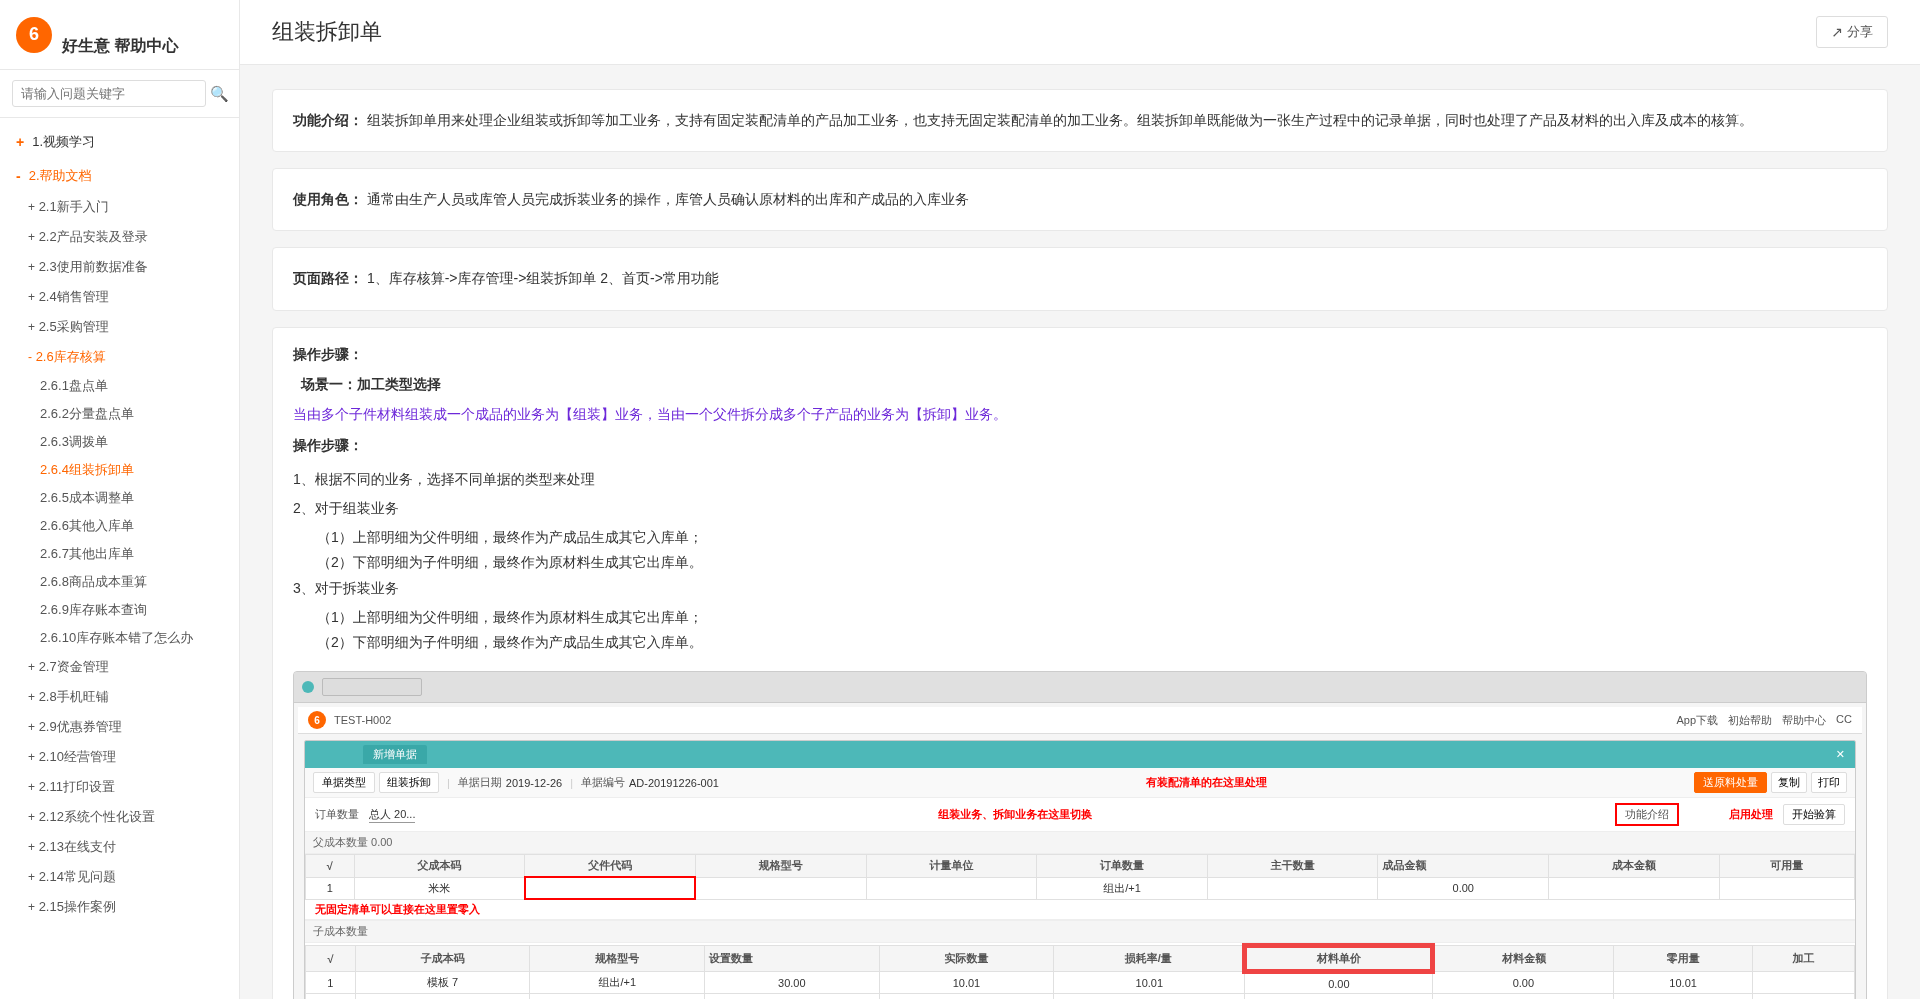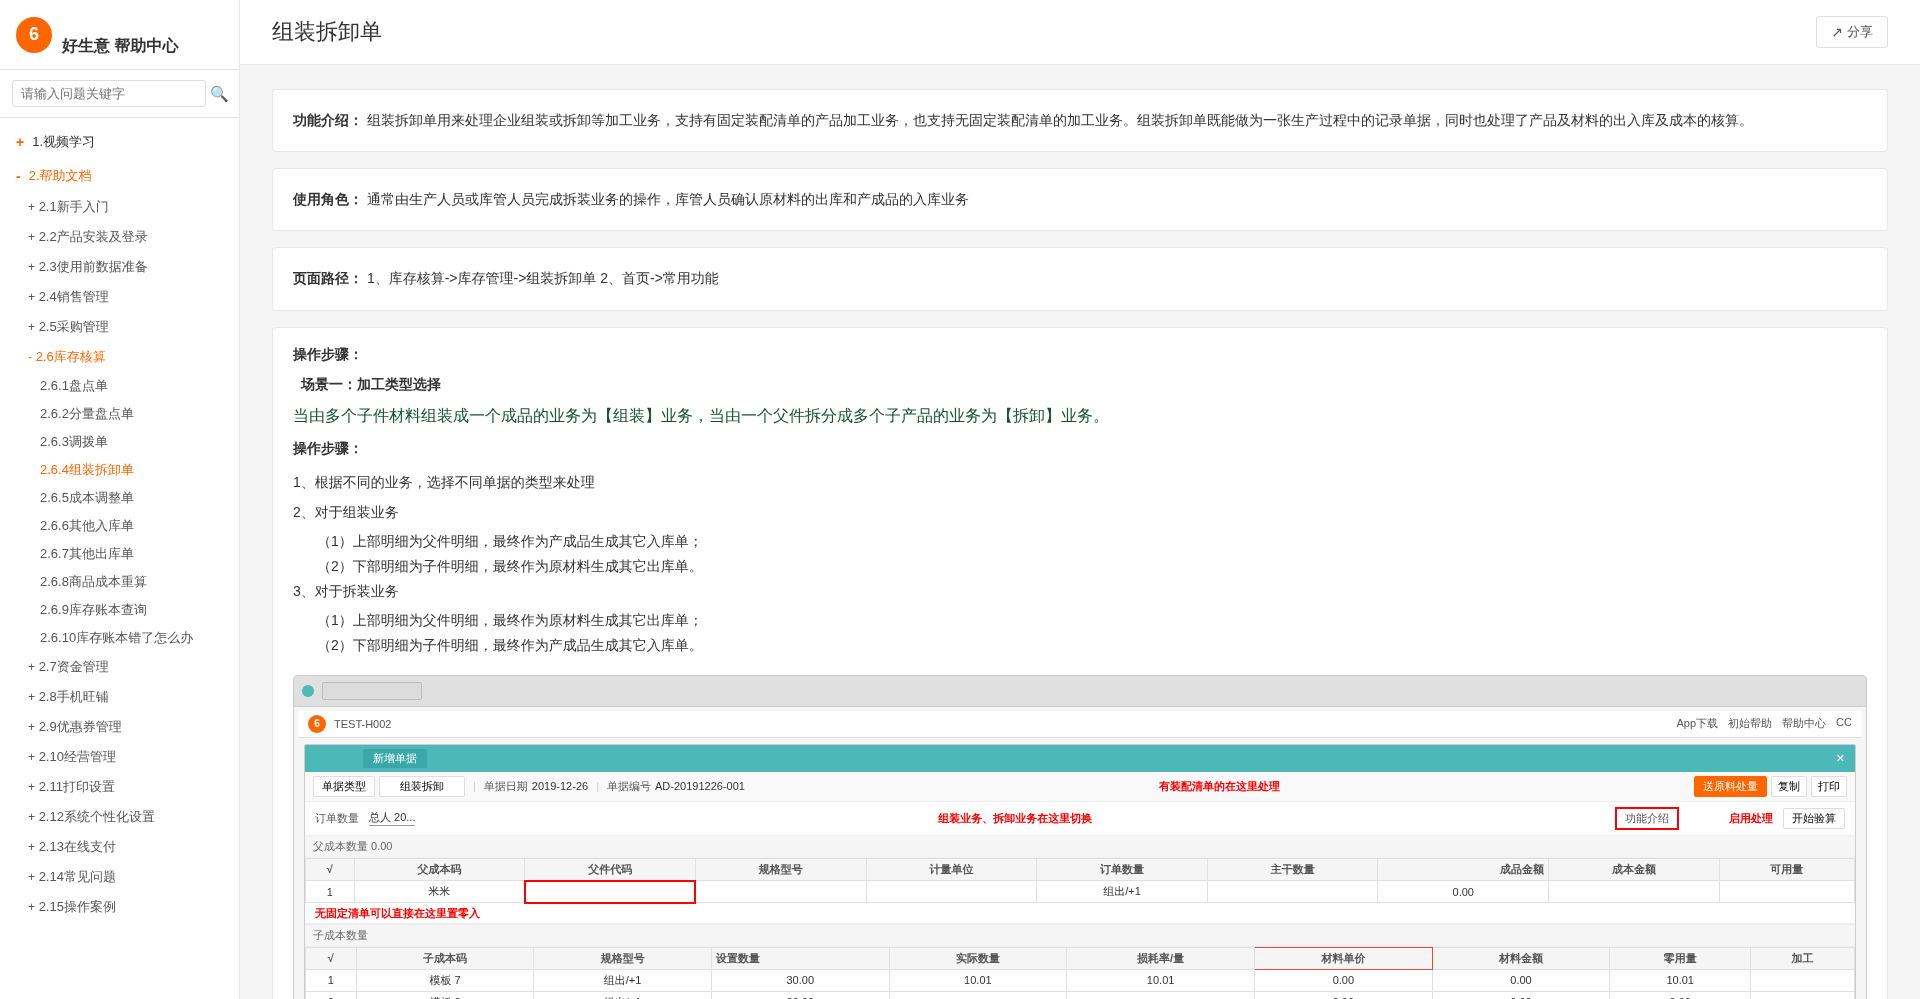--- a/index.html
+++ b/index.html
@@ -206,22 +206,22 @@
       margin-bottom: 12px;
     }
 
     .scenario-title {
       font-weight: bold;
       font-size: 14px;
       margin: 12px 8px 8px;
     }
 
     .scenario-desc {
-      font-size: 16px;
-      color: #14532d;
+      font-size: 14px;
+      color: #6d28d9;
       line-height: 1.8;
       margin-bottom: 10px;
     }
 
     .step-item {
       font-size: 14px;
       color: #333;
       line-height: 1.8;
       margin-bottom: 4px;
     }
@@ -440,21 +440,21 @@
 
             <div style="background:#4db8b8;color:#fff;padding:4px 10px;display:flex;justify-content:space-between;align-items:center;font-size:11px;">
               <div style="display:flex;gap:8px;padding-left:48px;">
                 <span style="background:#3aa8a8;padding:2px 10px;border-radius:2px 2px 0 0;">新增单据</span>
               </div>
               <span style="cursor:pointer;">✕</span>
             </div>
 
             <div style="background:#f9f9f9;border-bottom:1px solid #eee;padding:4px 8px;display:flex;align-items:center;gap:4px;font-size:11px;">
               <button style="border:1px solid #ddd;background:#fff;padding:2px 8px;border-radius:2px;font-size:11px;cursor:pointer;">单据类型</button>
-              <button style="border:1px solid #ddd;background:#fff;padding:2px 20px;border-radius:2px;font-size:11px;cursor:pointer;text-align:center;">组装拆卸</button>
+              <button style="border:1px solid #ddd;background:#fff;padding:2px 7px;border-radius:2px;font-size:11px;cursor:pointer;text-align:center;">组装拆卸</button>
               <span style="margin:0 4px;color:#ccc;">|</span>
               <span style="color:#555;">单据日期</span>
               <span style="color:#333;">2019-12-26</span>
               <span style="margin:0 4px;color:#ccc;">|</span>
               <span style="color:#555;">单据编号</span>
               <span style="color:#333;">AD-20191226-001</span>
               <span style="flex:1;text-align:center;color:red;font-weight:bold;font-size:11px;">有装配清单的在这里处理</span>
               <button style="border:1px solid #f60;background:#f60;color:#fff;padding:2px 8px;border-radius:2px;font-size:11px;cursor:pointer;margin-left:auto;">送原料处量</button>
               <button style="border:1px solid #ddd;background:#fff;padding:2px 6px;border-radius:2px;font-size:11px;cursor:pointer;">复制</button>
               <button style="border:1px solid #ddd;background:#fff;padding:2px 6px;border-radius:2px;font-size:11px;cursor:pointer;">打印</button>
@@ -479,21 +479,21 @@
               <table style="width:100%;border-collapse:collapse;font-size:11px;">
                 <thead>
                   <tr style="background:#f5f5f5;">
                     <th style="border:1px solid #e0e0e0;padding:3px 4px;text-align:center;color:#555;">√</th>
                     <th style="border:1px solid #e0e0e0;padding:3px 4px;text-align:center;color:#555;">父成本码</th>
                     <th style="border:1px solid #e0e0e0;padding:3px 4px;text-align:center;color:#555;">父件代码</th>
                     <th style="border:1px solid #e0e0e0;padding:3px 4px;text-align:center;color:#555;">规格型号</th>
                     <th style="border:1px solid #e0e0e0;padding:3px 4px;text-align:center;color:#555;">计量单位</th>
                     <th style="border:1px solid #e0e0e0;padding:3px 4px;text-align:center;color:#555;">订单数量</th>
                     <th style="border:1px solid #e0e0e0;padding:3px 4px;text-align:center;color:#555;">主干数量</th>
-                    <th style="border:1px solid #e0e0e0;padding:3px 4px;text-align:right;color:#555;">成品金额</th>
+                    <th style="border:1px solid #e0e0e0;padding:3px 4px;text-align:left;color:#555;">成品金额</th>
                     <th style="border:1px solid #e0e0e0;padding:3px 4px;text-align:center;color:#555;">成本金额</th>
                     <th style="border:1px solid #e0e0e0;padding:3px 4px;text-align:center;color:#555;">可用量</th>
                   </tr>
                 </thead>
                 <tbody>
                   <tr>
                     <td style="border:1px solid #e0e0e0;padding:3px 4px;text-align:center;">1</td>
                     <td style="border:1px solid #e0e0e0;padding:3px 4px;text-align:center;">米米</td>
                     <td style="border:2px solid red;padding:3px 4px;text-align:center;"></td>
                     <td style="border:1px solid #e0e0e0;padding:3px 4px;text-align:center;"></td>
@@ -519,21 +519,21 @@
             <div style="overflow-x:auto;">
               <table style="width:100%;border-collapse:collapse;font-size:11px;">
                 <thead>
                   <tr style="background:#f5f5f5;">
                     <th style="border:1px solid #e0e0e0;padding:3px 4px;text-align:center;color:#555;">√</th>
                     <th style="border:1px solid #e0e0e0;padding:3px 4px;text-align:center;color:#555;">子成本码</th>
                     <th style="border:1px solid #e0e0e0;padding:3px 4px;text-align:center;color:#555;">规格型号</th>
                     <th style="border:1px solid #e0e0e0;padding:3px 4px;text-align:left;color:#555;">设置数量</th>
                     <th style="border:1px solid #e0e0e0;padding:3px 4px;text-align:center;color:#555;">实际数量</th>
                     <th style="border:1px solid #e0e0e0;padding:3px 4px;text-align:center;color:#555;">损耗率/量</th>
-                    <th style="border:1px solid #ef4444;padding:3px 4px;text-align:center;color:#555;">材料单价</th>
+                    <th style="border:5px solid #ef4444;padding:3px 4px;text-align:center;color:#555;">材料单价</th>
                     <th style="border:1px solid #e0e0e0;padding:3px 4px;text-align:center;color:#555;">材料金额</th>
                     <th style="border:1px solid #e0e0e0;padding:3px 4px;text-align:center;color:#555;">零用量</th>
                     <th style="border:1px solid #e0e0e0;padding:3px 4px;text-align:center;color:#555;">加工</th>
                   </tr>
                 </thead>
                 <tbody>
                   <tr>
                     <td style="border:1px solid #e0e0e0;padding:3px 4px;text-align:center;">1</td>
                     <td style="border:1px solid #e0e0e0;padding:3px 4px;text-align:center;">模板 7</td>
                     <td style="border:1px solid #e0e0e0;padding:3px 4px;text-align:center;">组出/+1</td>

